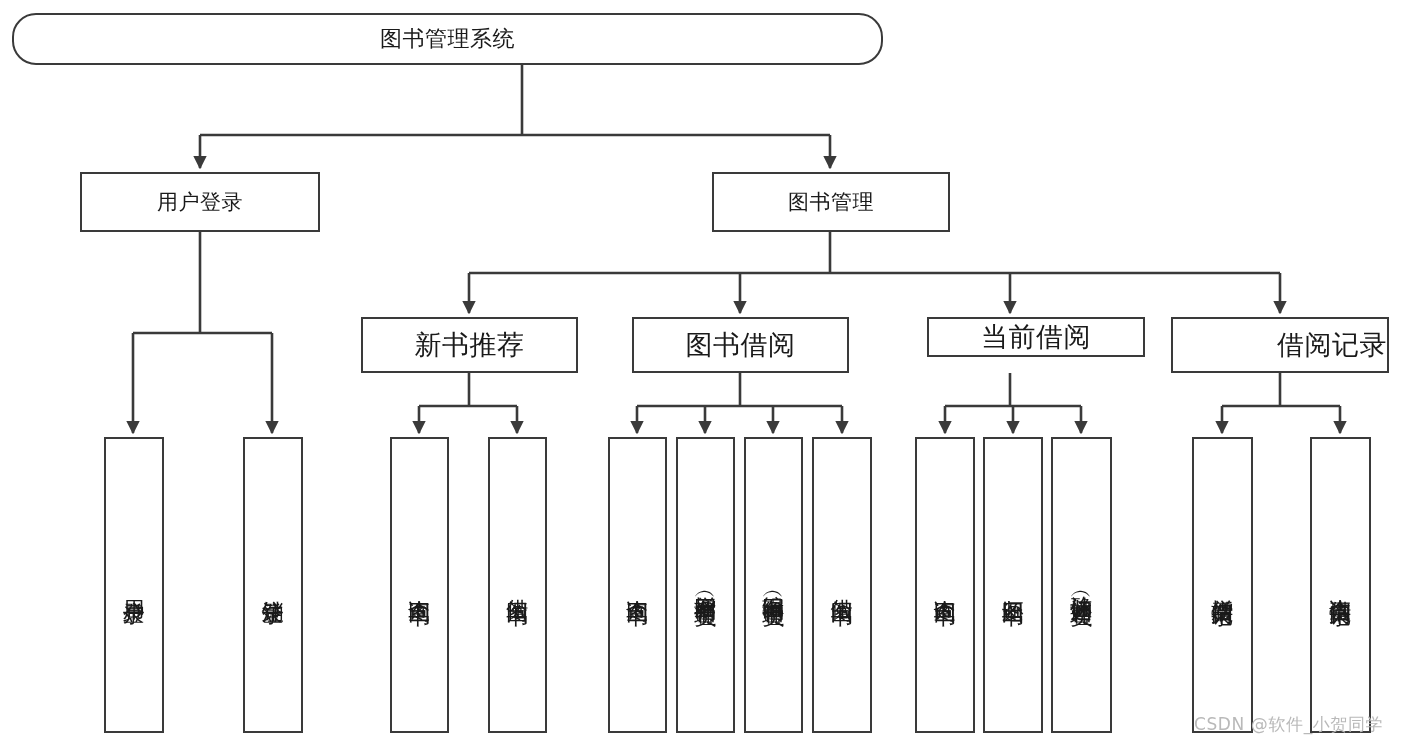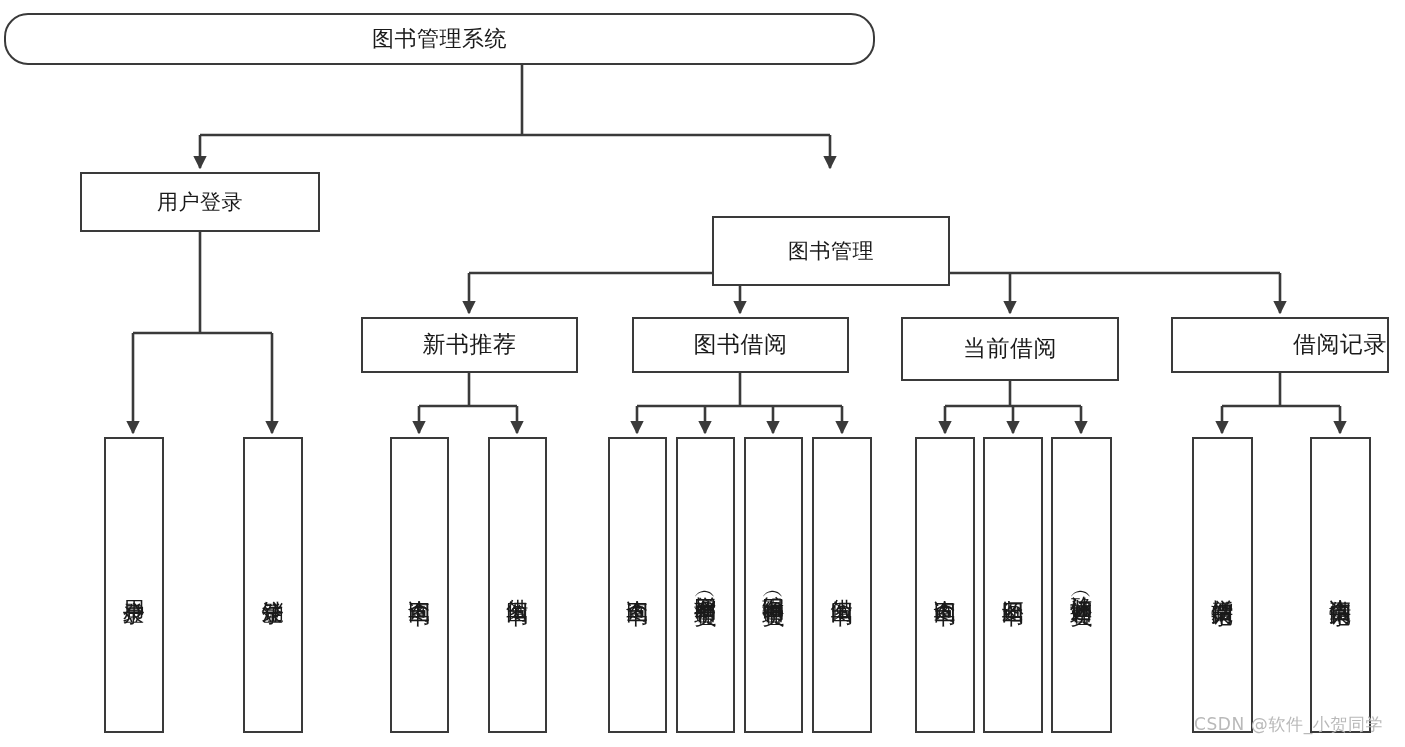--- a/index.html
+++ b/index.html
@@ -39,21 +39,21 @@
     z-index: 2;
   }
   .node .label {
     display: block;
     line-height: 1.18;
     letter-spacing: 0.5px;
     color: #1a1a1a;
   }
   .node.root .label { font-size: 22px; }
   .node.level2 .label { font-size: 21px; }
-  .node.level3 .label { font-size: 23px; }
+  .node.level3 .label { font-size: 27px; }
   .node.leaf {
     align-items: center;
     justify-content: center;
   }
   .node.leaf .label {
     writing-mode: vertical-rl;
     text-orientation: upright;
     font-size: 22px;
     line-height: 1.16;
     letter-spacing: 1.5px;
@@ -117,41 +117,41 @@
       <path d="M 1013,406 L 1013,433" marker-end="url(#arrow)"></path>
       <path d="M 1081,406 L 1081,433" marker-end="url(#arrow)"></path>
 
       <path d="M 1280,373 L 1280,406"></path>
       <path d="M 1222,406 L 1340,406"></path>
       <path d="M 1222,406 L 1222,433" marker-end="url(#arrow)"></path>
       <path d="M 1340,406 L 1340,433" marker-end="url(#arrow)"></path>
     </g>
   </svg>
 
-  <div class="node root" style="left:4px; top:13px; width:871px; height:52px;border-radius:24px;">
+  <div class="node root" style="left:12px; top:13px; width:871px; height:52px;border-radius:24px;">
     <span class="label">图书管理系统</span>
   </div>
 
   <div class="node level2" style="left:80px; top:172px; width:240px; height:60px;">
     <span class="label">用户登录</span>
   </div>
 
-  <div class="node level2" style="left:712px; top:172px; width:238px; height:70px;margin-top:44px;">
+  <div class="node level2" style="left:712px; top:172px; width:238px; height:60px;">
     <span class="label">图书管理</span>
   </div>
 
   <div class="node level3" style="left:361px; top:317px; width:217px; height:56px;">
     <span class="label">新书推荐</span>
   </div>
 
   <div class="node level3" style="left:632px; top:317px; width:217px; height:56px;text-align:center;">
     <span class="label">图书借阅</span>
   </div>
 
-  <div class="node level3" style="left:901px; top:317px; width:218px; height:64px;">
+  <div class="node level3" style="left:927px; top:317px; width:218px; height:40px;">
     <span class="label">当前借阅</span>
   </div>
 
   <div class="node level3" style="left:1171px; top:317px; width:218px; height:56px;justify-content:flex-end;">
     <span class="label">借阅记录</span>
   </div>
 
   <div class="node leaf" style="left:104px; top:437px; width:60px; height:296px;">
     <span class="label">用户登录</span>
   </div>

